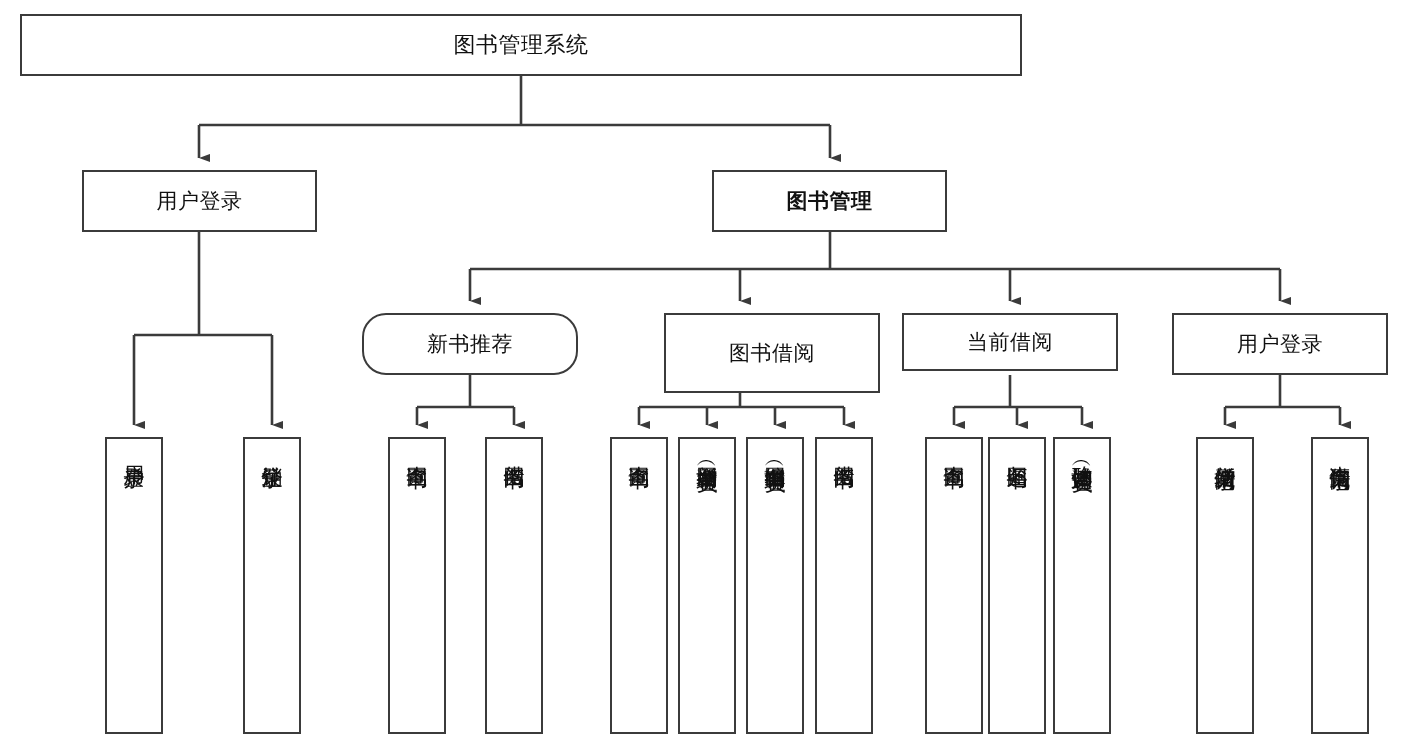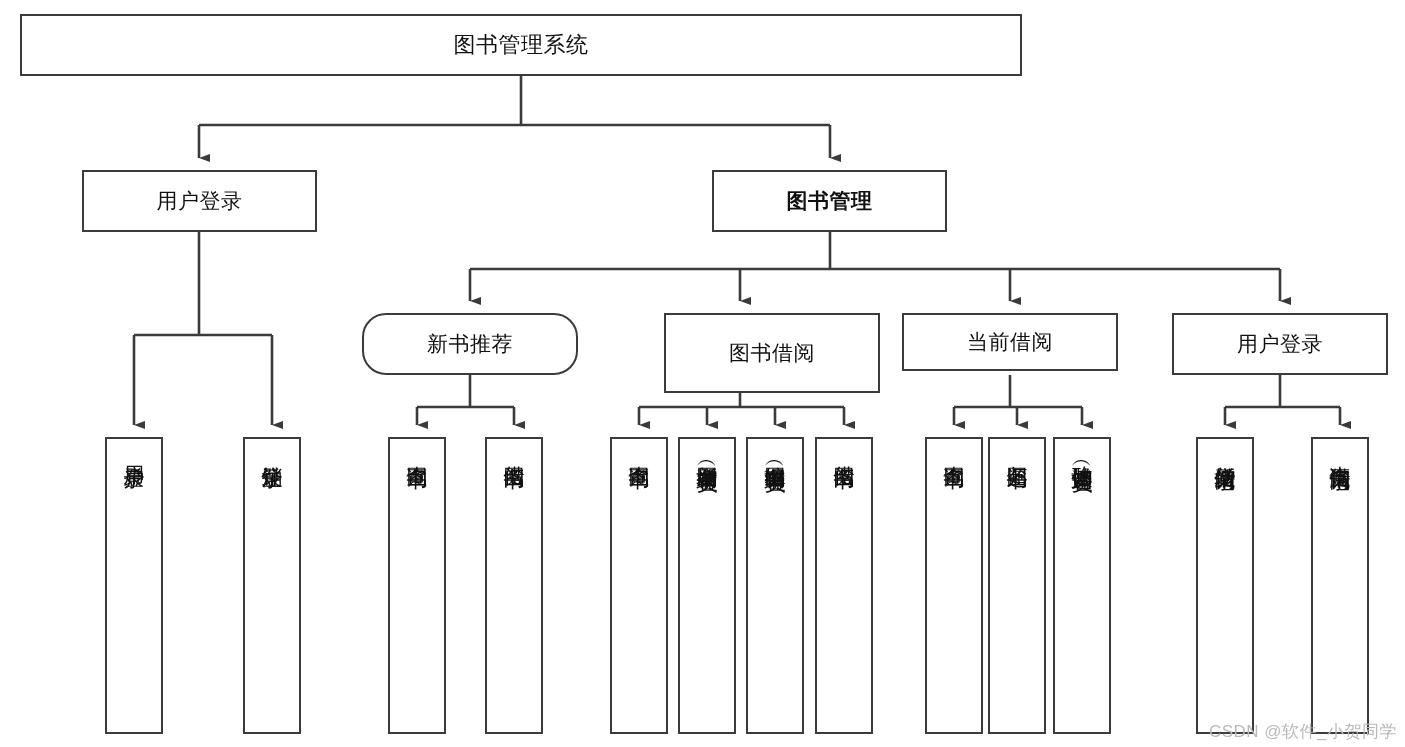--- a/index.html
+++ b/index.html
@@ -136,14 +136,13 @@
         <span class="lbl">确认归还（管理员）</span>
       </div>
       <div class="node leaf" style="left: 1196px; top: 437px; width: 58px; height: 297px;">
         <span class="lbl">新增借阅记录</span>
       </div>
       <div class="node leaf" style="left: 1311px; top: 437px; width: 58px; height: 297px;">
         <span class="lbl">查询借阅记录</span>
       </div>
     </div>
 
-  <div class="watermark">CSDN @软件_小贺同学</div>
 </div>
 
 </body></html>

